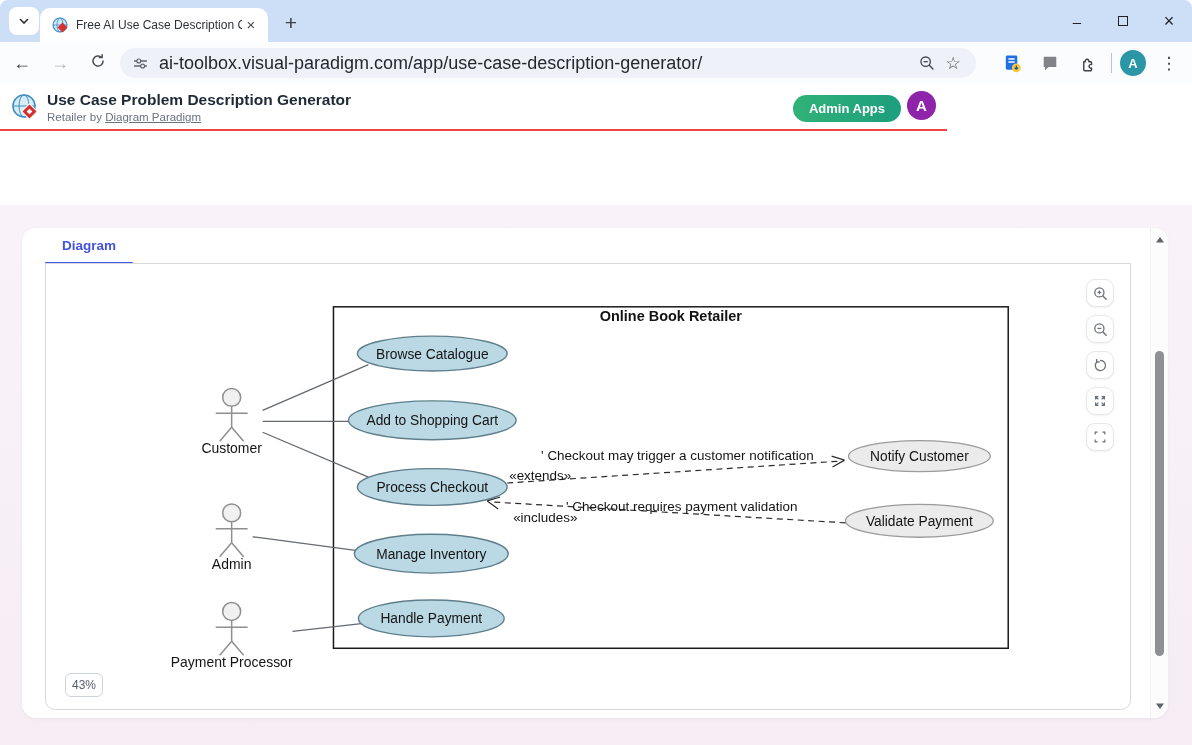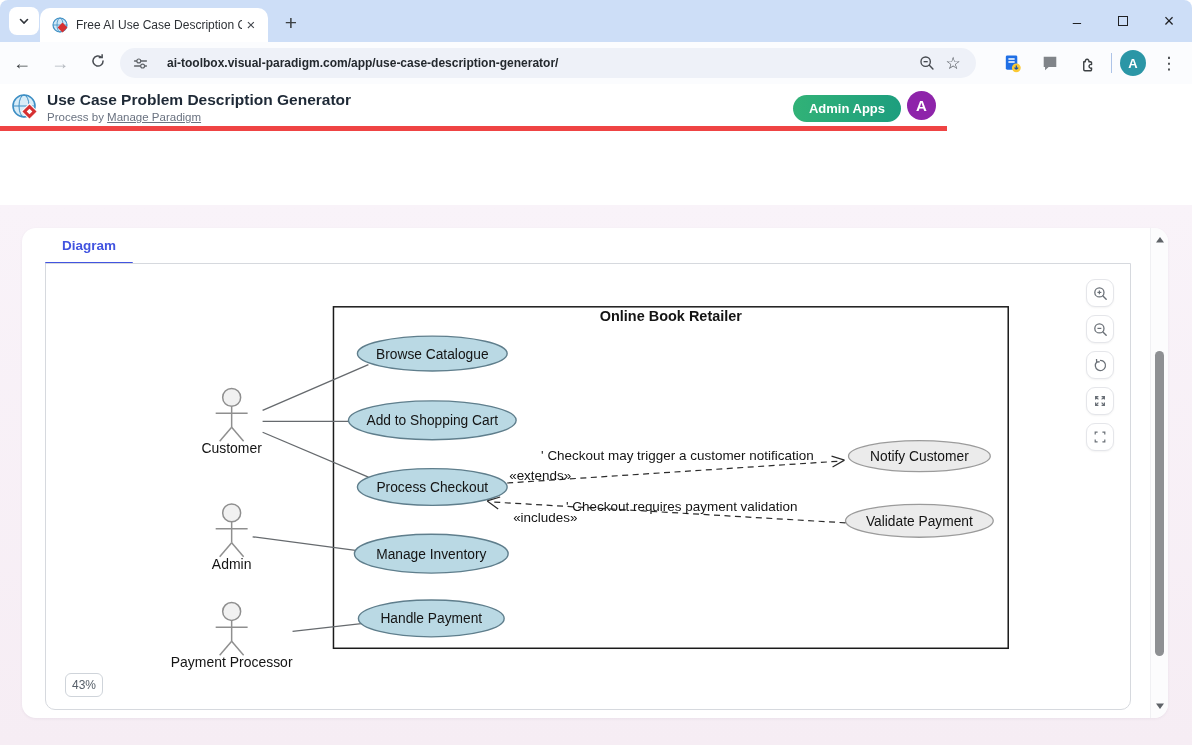--- a/index.html
+++ b/index.html
@@ -16,31 +16,31 @@
   .wincontrols { position:absolute; right:0; top:0; height:42px; display:flex; align-items:center; }
   .winbtn { width:46px; height:42px; border:none; background:none; font-size:15px; color:#202124; cursor:pointer; display:flex; align-items:center; justify-content:center; }
   .winbtn .maxbox { width:10px; height:10px; border:1.3px solid #202124; }
   .winbtn.close { font-size:18px; }
 
   
   .toolbar { position:absolute; left:0; top:42px; width:1192px; height:42px; background:#fbfcfe; display:flex; align-items:center; }
   .navbtn { border:none; background:none; width:32px; height:32px; margin-left:6px; font-size:18px; color:#3c4043; cursor:pointer; border-radius:50%; }
   .navbtn.disabled { color:#b3b8bf; }
   .addrbar { position:absolute; left:120px; top:6px; width:856px; height:30px; background:#eef1f8; border-radius:15px; display:flex; align-items:center; padding:0 10px 0 12px; }
-  .url-text { flex:1; font-size:12px; color:#24292e; margin-left:18px; white-space:nowrap; overflow:hidden;font-weight:bold; }
+  .url-text { flex:1; font-size:18px; color:#24292e; margin-left:10px; white-space:nowrap; overflow:hidden; }
   .pill-icon-btn { border:none; background:none; cursor:pointer; width:26px; height:26px; display:flex; align-items:center; justify-content:center; }
   .star-glyph { font-size:17px; color:#41464c; }
   .tb-right { position:absolute; right:8px; top:0; height:42px; display:flex; align-items:center; gap:8px; }
   .tb-icon-btn { border:none; background:none; cursor:pointer; width:30px; height:30px; display:flex; align-items:center; justify-content:center; }
   .tb-divider { width:1px; height:20px; background:#aec4e8; }
   .browser-avatar { width:26px; height:26px; border-radius:50%; background:#2b96a6; color:#fff; font-size:13px; font-weight:bold; display:flex; align-items:center; justify-content:center; cursor:pointer; border:none; }
   .kebab { font-size:17px; color:#3c4043; }
 
   
-  .appheader { position:absolute; left:0; top:84px; width:947px; height:47px; background:#fff; border-bottom:5px solid #ef4444; }
+  .appheader { position:absolute; left:0; top:84px; width:947px; height:47px; background:#fff; border-bottom:2px solid #ef4444; }
   .applogo { position:absolute; left:11px; top:9px; }
   .apptitle { position:absolute; left:47px; top:7px; font-size:15.5px; font-weight:bold; color:#1e2936; }
   .appsub { position:absolute; left:47px; top:27px; font-size:11.5px; color:#6a7280; }
   .appsub a { color:#6a7280; text-decoration:underline; cursor:pointer; }
   .moreapps { position:absolute; right:46px; top:11px; height:27px; padding:0 16px; border:none; border-radius:14px; background:linear-gradient(90deg,#31b277,#1d9e7e); color:#fff; font-size:13px; font-weight:bold; cursor:pointer; font-family:inherit; }
   .appavatar { position:absolute; right:11px; top:7px; width:29px; height:29px; border-radius:50%; background:#8e24aa; color:#fff; font-weight:bold; font-size:15px; display:flex; align-items:center; justify-content:center; cursor:pointer; border:none; }
 
   
   .stepper { position:absolute; left:0; top:131px; width:1192px; height:74px; background:#fff; }
   .step-line { position:absolute; top:154px; height:3px; background:#4b7bf4; border-radius:2px; }
@@ -174,22 +174,22 @@
   <div class="appheader">
     <svg class="applogo" width="28" height="28" viewBox="0 0 28 28">
       <circle cx="13" cy="13" r="11" fill="#d9edf8" stroke="#3e8fc4" stroke-width="1.6"></circle>
       <ellipse cx="13" cy="13" rx="5" ry="11" fill="none" stroke="#3e8fc4" stroke-width="1"></ellipse>
       <line x1="2" y1="13" x2="24" y2="13" stroke="#3e8fc4" stroke-width="1"></line>
       <rect x="13" y="13" width="11" height="11" fill="#d63031" stroke="#fff" stroke-width="1" transform="rotate(45 18.5 18.5)"></rect>
       <rect x="16.5" y="16.5" width="4" height="4" fill="#fff" transform="rotate(45 18.5 18.5)"></rect>
     </svg>
     <div class="apptitle">Use Case Problem Description Generator</div>
     <div class="appsub">
-      <span>Process by</span>
-      <a>Manage Paradigm</a>
+      <span>Retailer by</span>
+      <a>Diagram Paradigm</a>
     </div>
     <button class="moreapps">Admin Apps</button>
     <button class="appavatar">A</button>
   </div>
 
   <div class="stepper">
     <div class="step-line" style="left:178px; width:261px;"></div>
     <div class="step-line" style="left:465px; width:261px;"></div>
     <div class="step-line" style="left:752px; width:261px;"></div>
 

